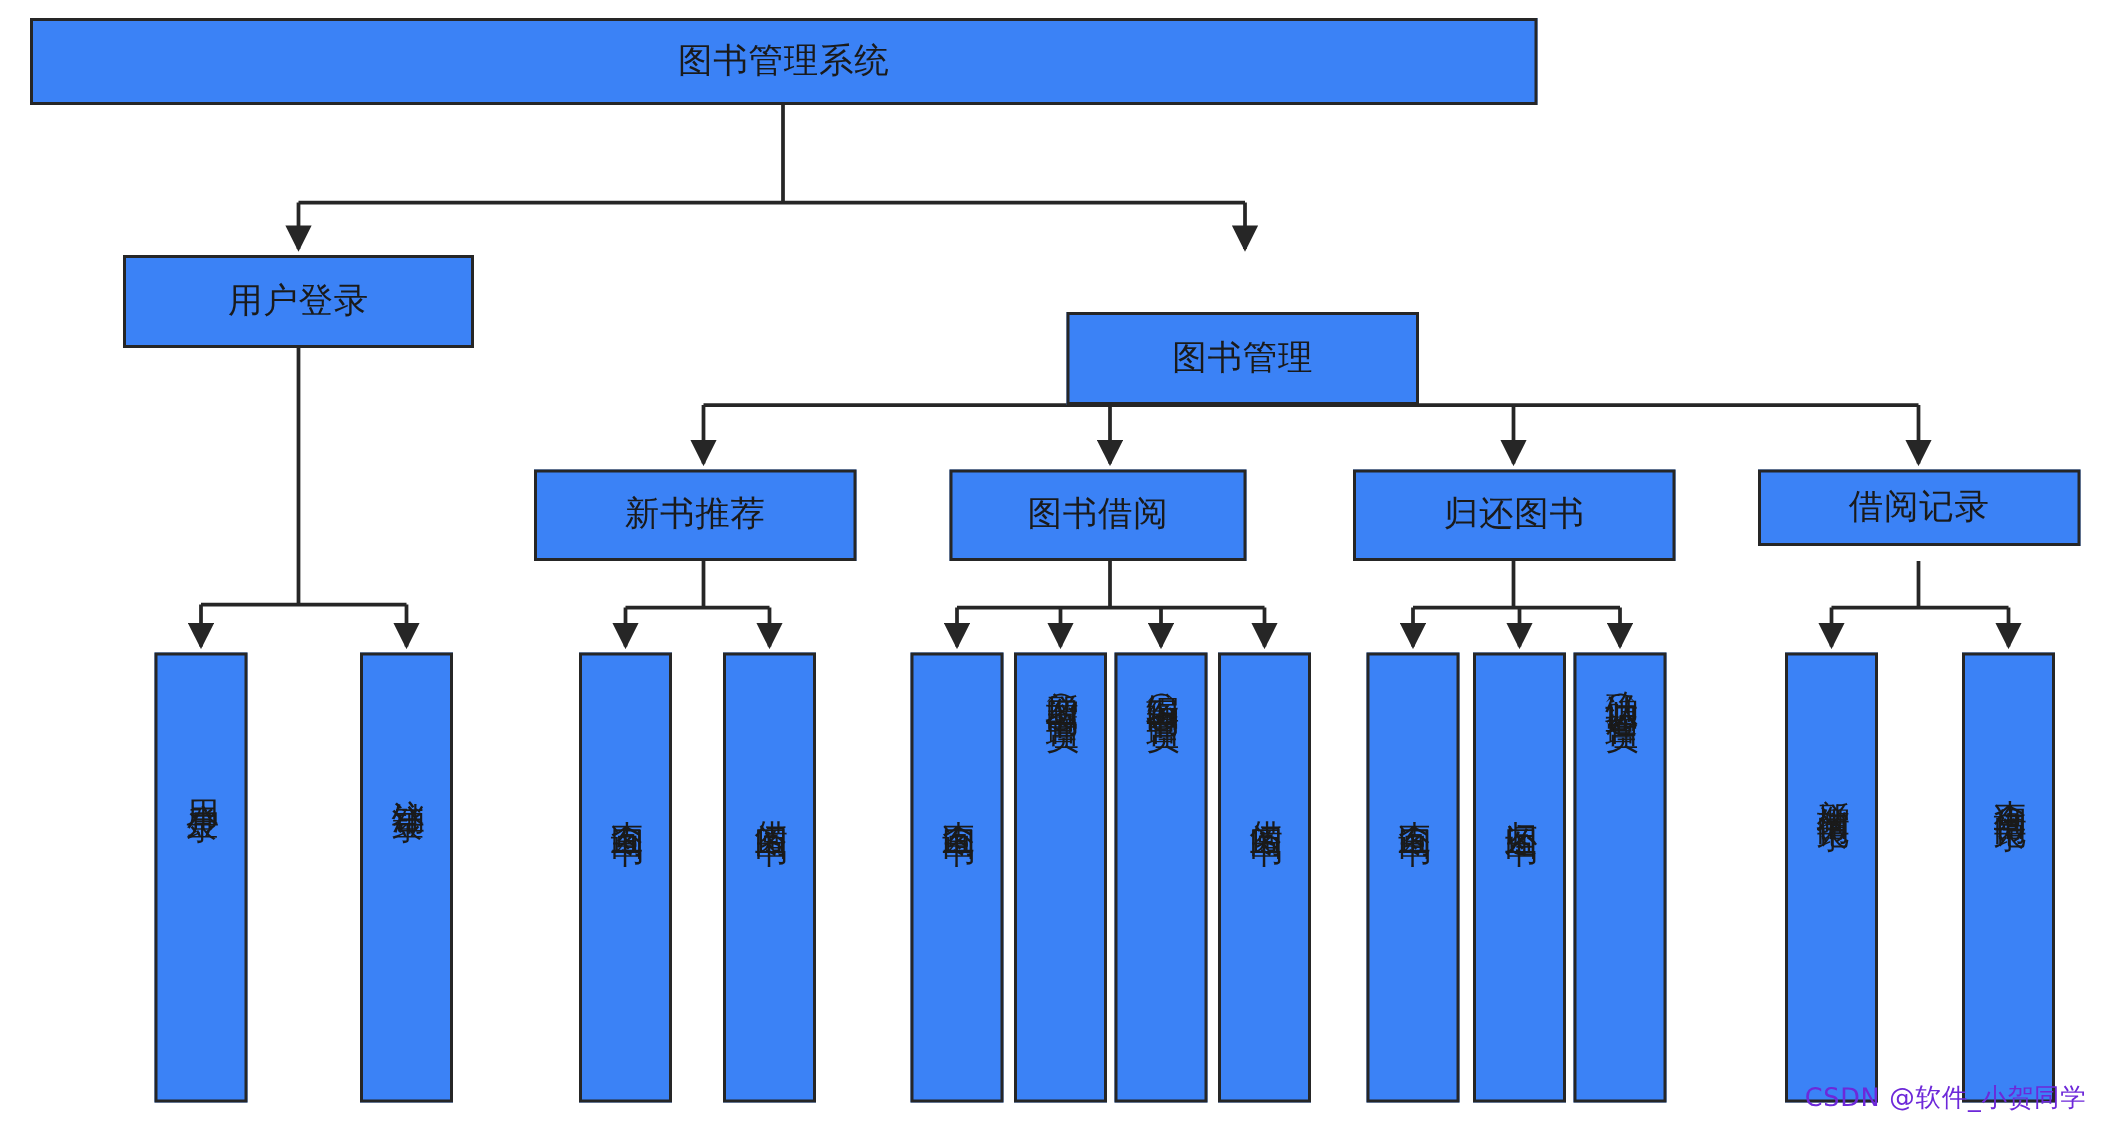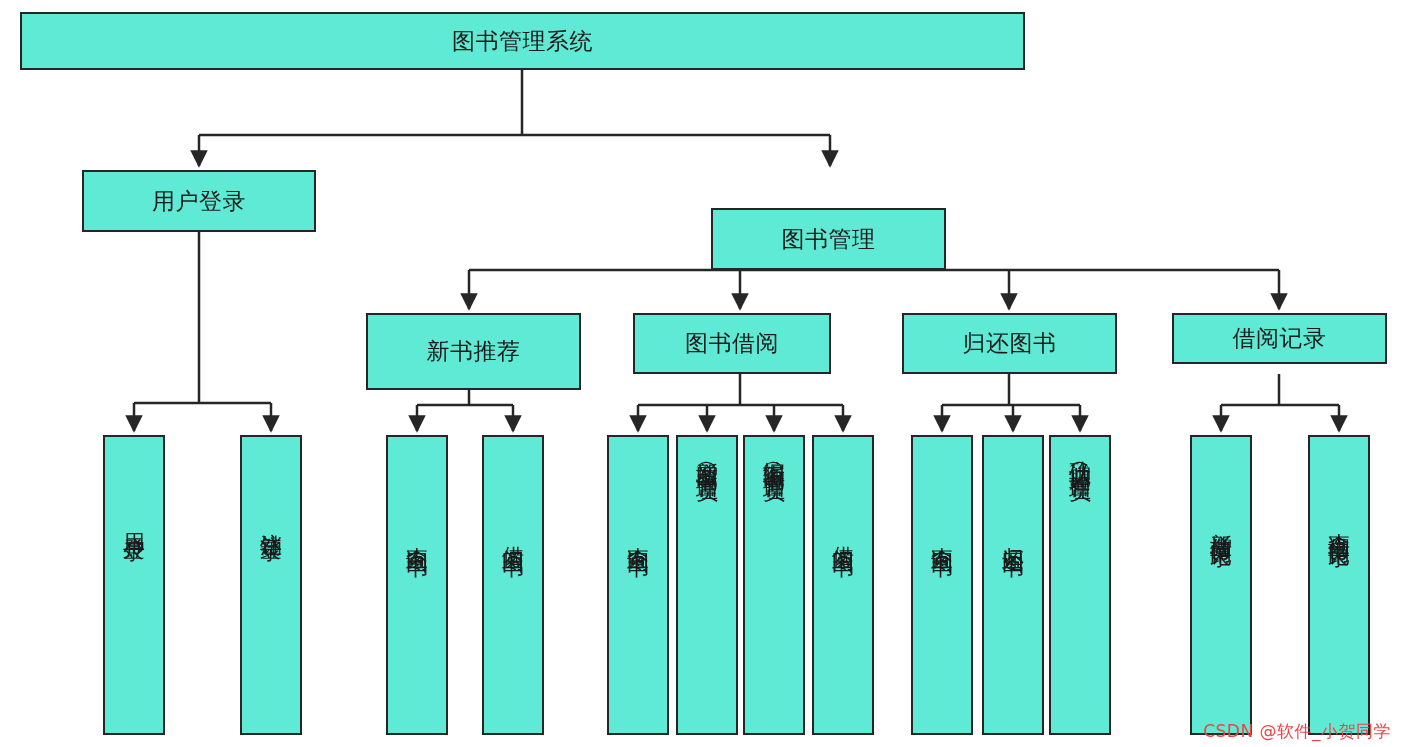--- a/index.html
+++ b/index.html
@@ -20,21 +20,21 @@
     left: 0;
     top: 0;
     width: 1405px;
     height: 747px;
     pointer-events: none;
   }
   .node {
     position: absolute;
     box-sizing: border-box;
     border: 2.5px solid #262626;
-    background: #5eead4;
+    background: #3b82f6;
     display: flex;
     align-items: center;
     justify-content: center;
     color: #1a1a1a;
   }
   .node-label {
     font-size: 23px;
     line-height: 1.15;
     letter-spacing: 0.5px;
     white-space: nowrap;
@@ -61,21 +61,21 @@
     margin-top: 78px;
   }
   .node.leaf.align-mid2 .node-label {
     margin-top: 92px;
   }
   .watermark {
     position: absolute;
     right: 14px;
     bottom: 4px;
     font-size: 17px;
-    color: #ef4444;
+    color: #6d28d9;
     white-space: nowrap;
     letter-spacing: 0.5px;
   }
 </style>
 </head>
 <body>
 
 <div id="canvas">
 
   <svg id="edges" viewBox="0 0 1405 747" xmlns="http://www.w3.org/2000/svg">
@@ -134,21 +134,21 @@
 
   <div id="level2-container">
       <div class="node" style="left: 82px; top: 170px; width: 234px; height: 62px;">
         <span class="node-label">用户登录</span>
       </div>
       <div class="node" style="left: 711px; top: 170px; width: 235px; height: 62px; margin-top: 38px;">
         <span class="node-label">图书管理</span>
       </div>
     </div>
   <div id="level3-container">
-      <div class="node" style="left: 366px; top: 313px; width: 215px; height: 77px; align-items: center;">
+      <div class="node" style="left: 356px; top: 313px; width: 215px; height: 61px; align-items: center;">
         <span class="node-label">新书推荐</span>
       </div>
       <div class="node" style="left: 633px; top: 313px; width: 198px; height: 61px;">
         <span class="node-label">图书借阅</span>
       </div>
       <div class="node" style="left: 902px; top: 313px; width: 215px; height: 61px;">
         <span class="node-label">归还图书</span>
       </div>
       <div class="node" style="left: 1172px; top: 313px; width: 215px; height: 51px;">
         <span class="node-label">借阅记录</span>

